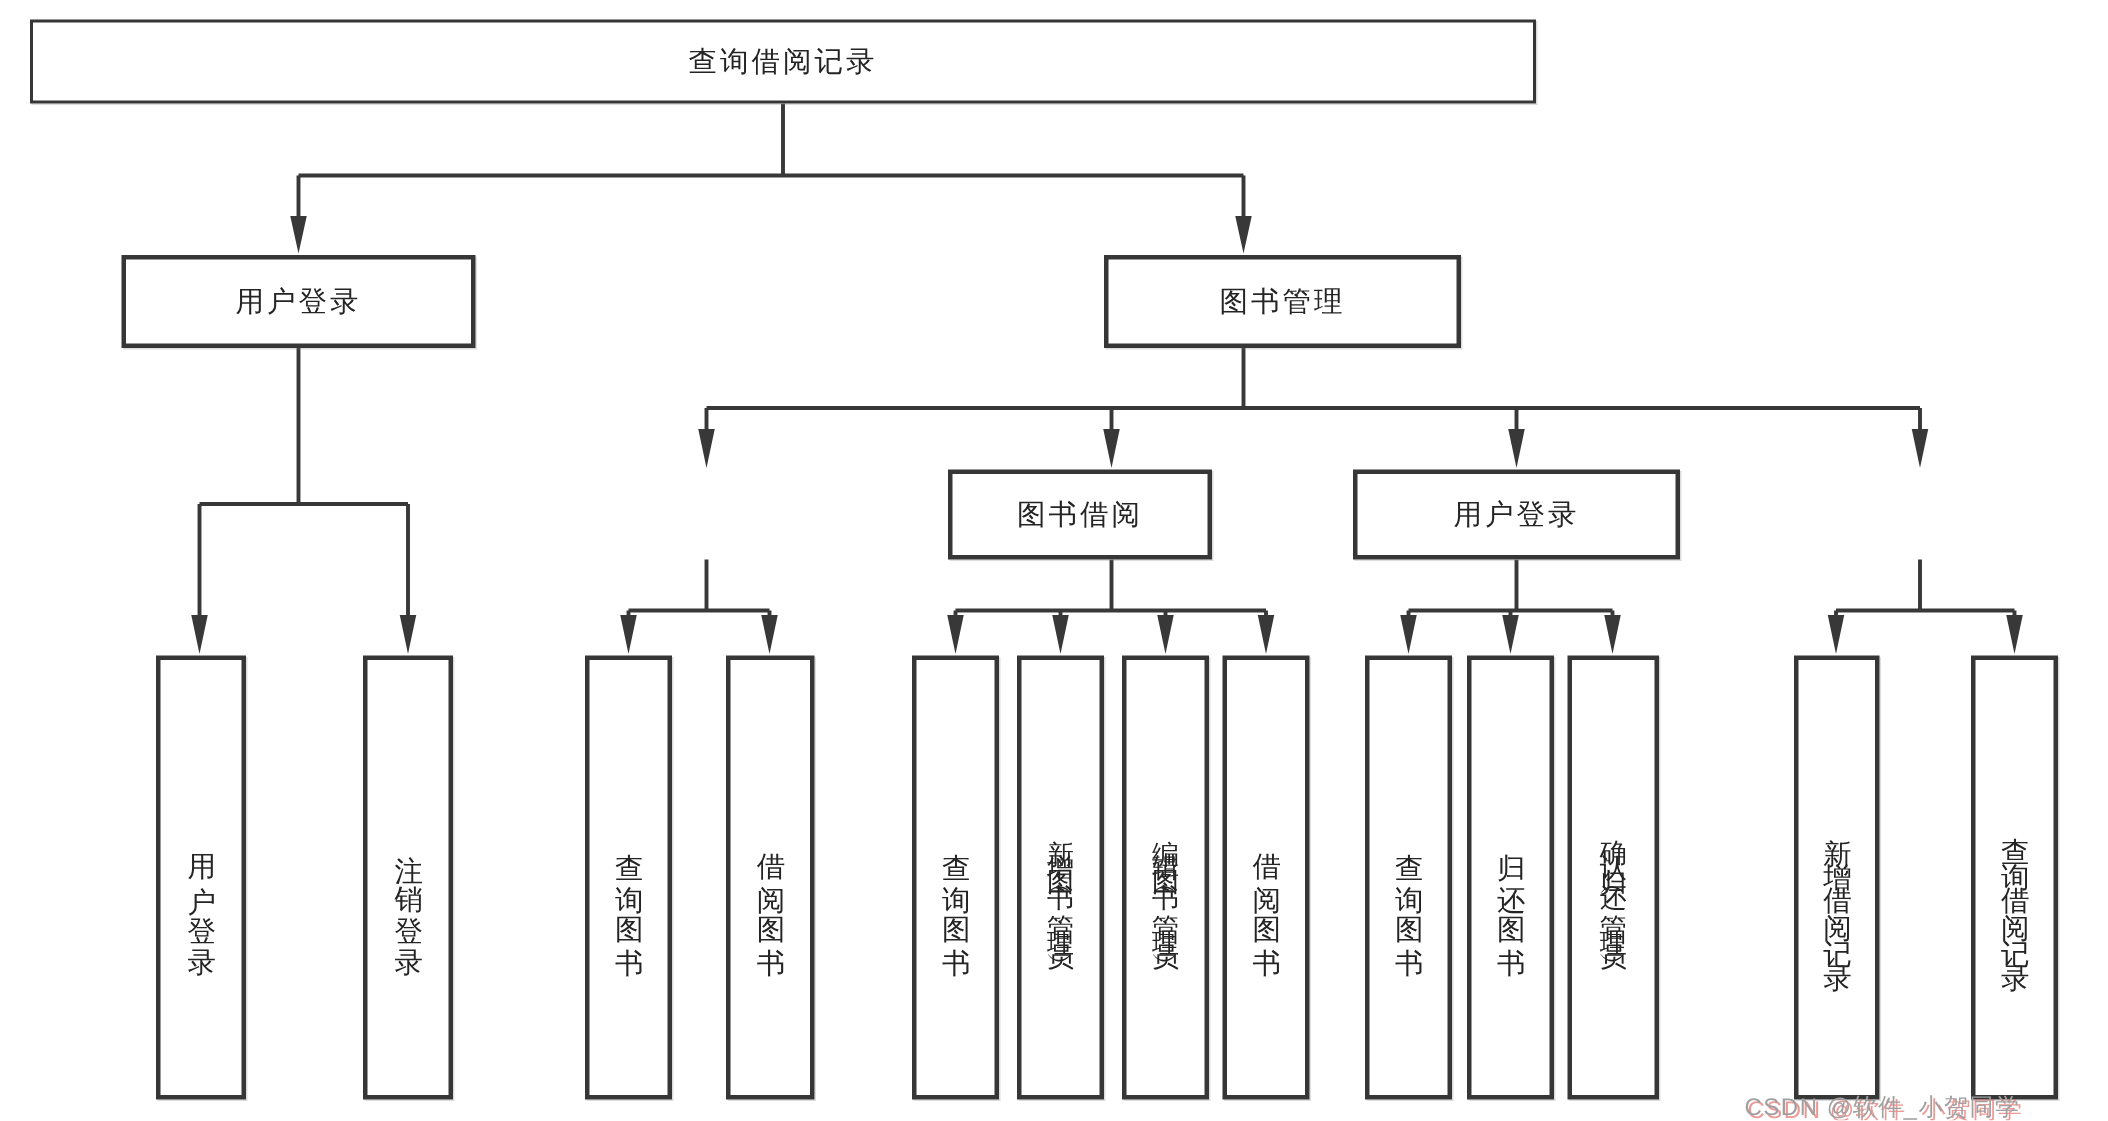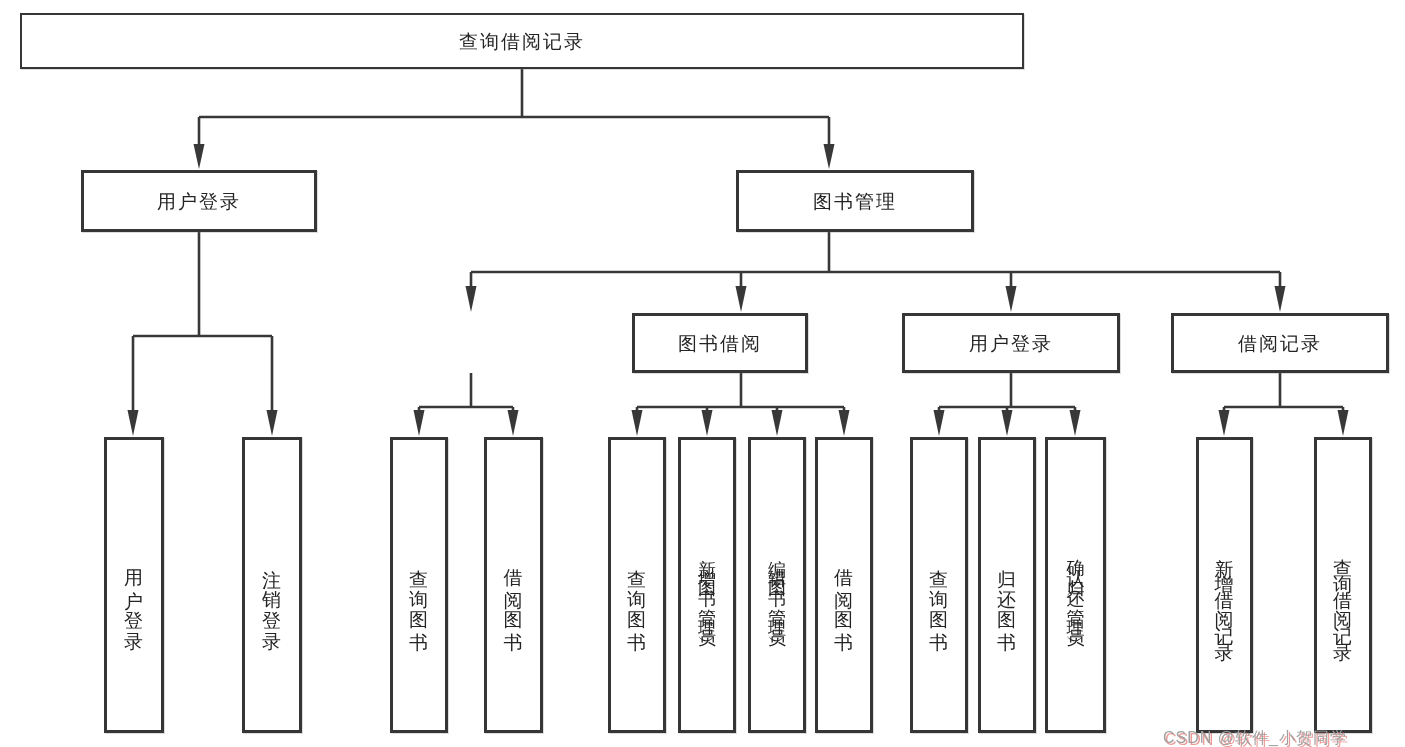--- a/index.html
+++ b/index.html
@@ -120,23 +120,20 @@
   <div class="node" style="left:736px; top:170px; width:238px; height:62px;">
     <span class="hlabel">图书管理</span>
   </div>
 
   <div class="node" style="left:632px; top:313px; width:176px; height:60px;">
     <span class="hlabel">图书借阅</span>
   </div>
   <div class="node" style="left:902px; top:313px; width:218px; height:60px;">
     <span class="hlabel">用户登录</span>
   </div>
-  <div class="node" style="left:1171px; top:313px; width:218px; height:60px;">
-    <span class="hlabel">借阅记录</span>
-  </div>
 
   <div class="node" style="left:104px; top:437px; width:60px; height:296px;">
     <span class="vlabel len4">用户登录</span>
   </div>
   <div class="node" style="left:242px; top:437px; width:60px; height:296px;">
     <span class="vlabel len4">注销登录</span>
   </div>
 
   <div class="node" style="left:390px; top:437px; width:58px; height:296px;">
     <span class="vlabel len4">查询图书</span>

